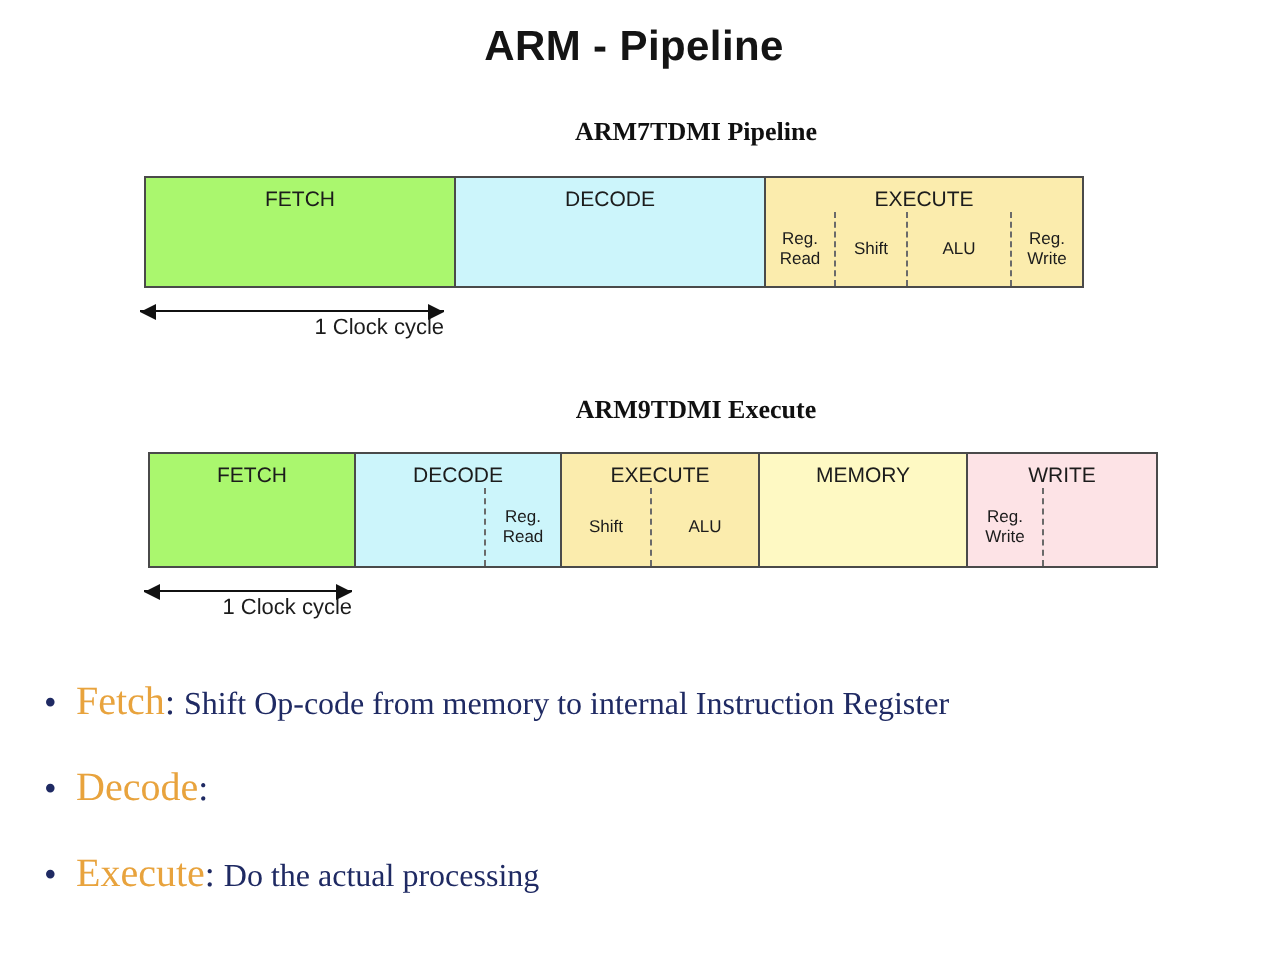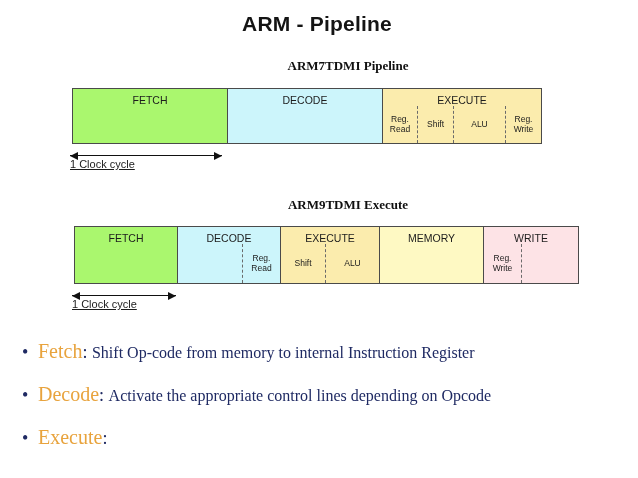--- a/index.html
+++ b/index.html
@@ -152,24 +152,23 @@
   .clock .arrow-line:before {
     left: 0;
     border-right: 8px solid #111111;
   }
   .clock .arrow-line:after {
     right: 0;
     border-left: 8px solid #111111;
   }
   .clock .clock-label {
     margin-top: 7px;
-    text-align: left;
+    text-align: right;
     font-size: 11px;
     color: #1c1c1c;
-    text-decoration: underline;
   }
   #clock7 { left: 70px; top: 150px; width: 152px; }
   #clock9 { left: 72px; top: 290px; width: 104px; }
 
   
   .bullets {
     position: absolute;
     left: 22px;
     top: 340px;
     width: 600px;
@@ -294,24 +293,24 @@
       <span class="bullet-dot">•</span>
       <span class="bullet-key">Fetch</span>
       <span class="bullet-sep">: </span>
       <span class="bullet-text">Shift Op-code from memory to internal Instruction Register</span>
     </div>
 
     <div class="bullet">
       <span class="bullet-dot">•</span>
       <span class="bullet-key">Decode</span>
       <span class="bullet-sep">: </span>
-      <span class="bullet-text">Activate the appropriate control lines depending on Opcode</span>
     </div>
 
     <div class="bullet">
       <span class="bullet-dot">•</span>
       <span class="bullet-key">Execute</span>
       <span class="bullet-sep">: </span>
+      <span class="bullet-text">Do the actual processing</span>
     </div>
 
   </div>
 
 </div>
 
 </body></html>

